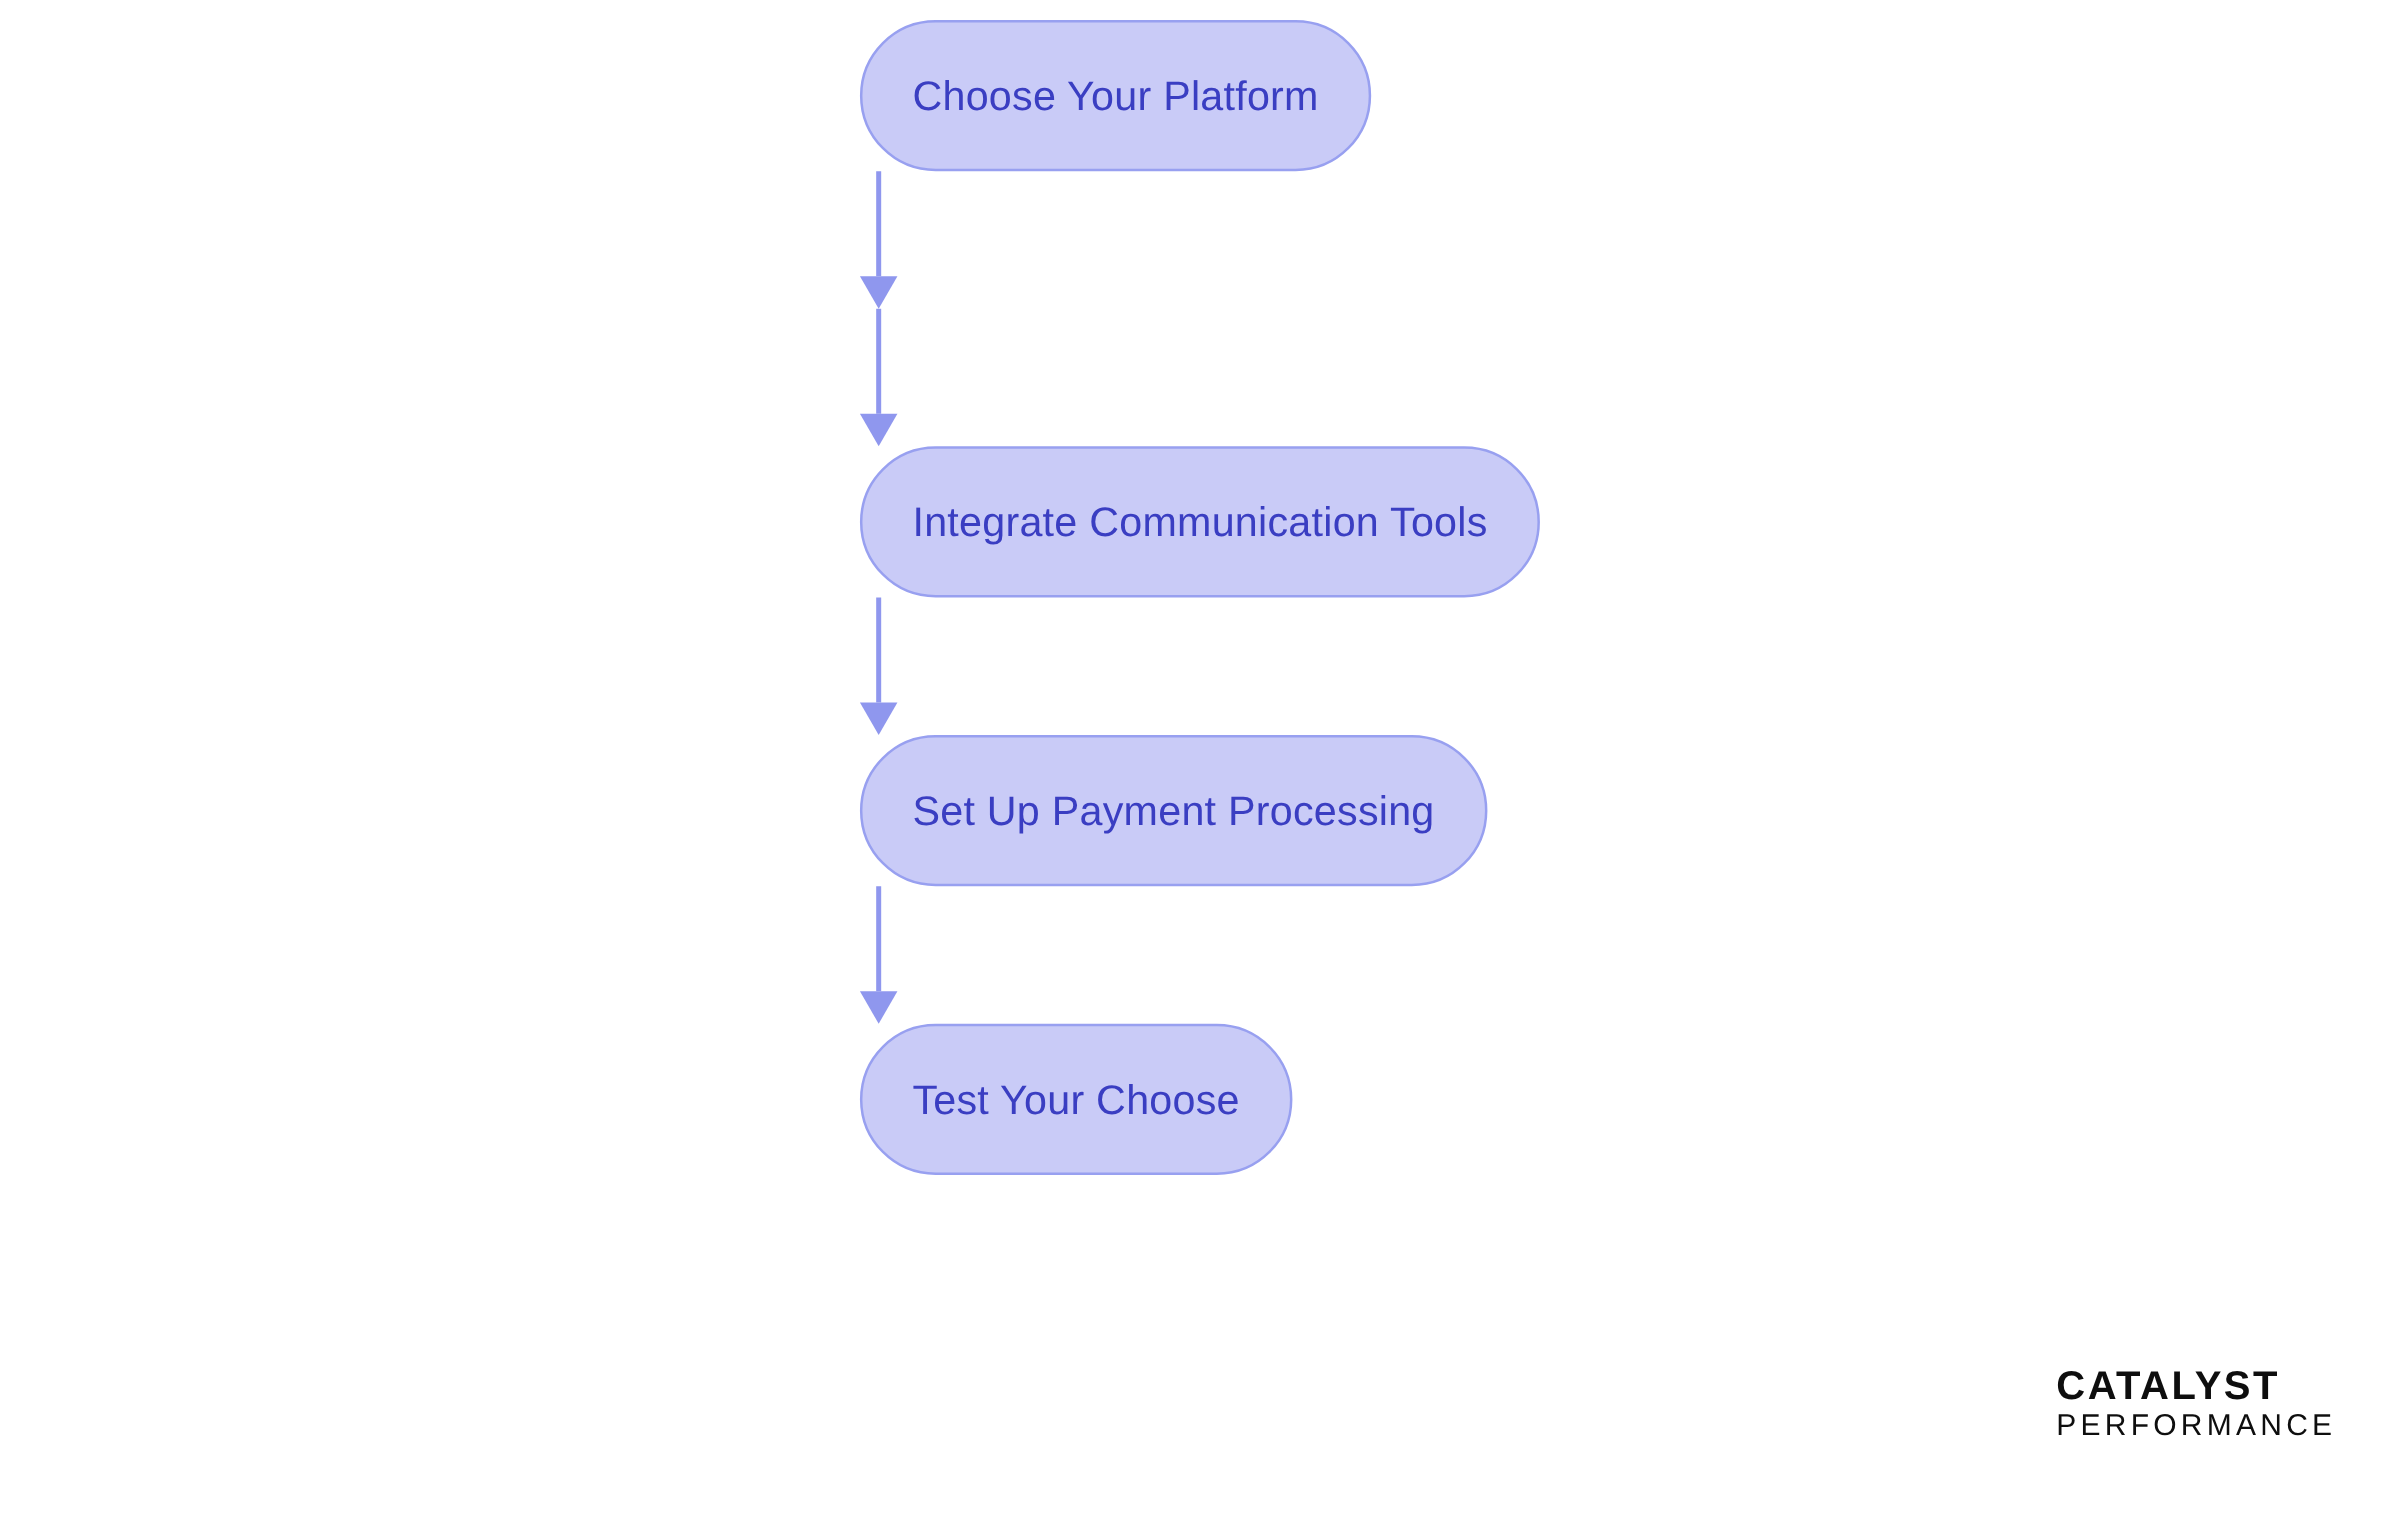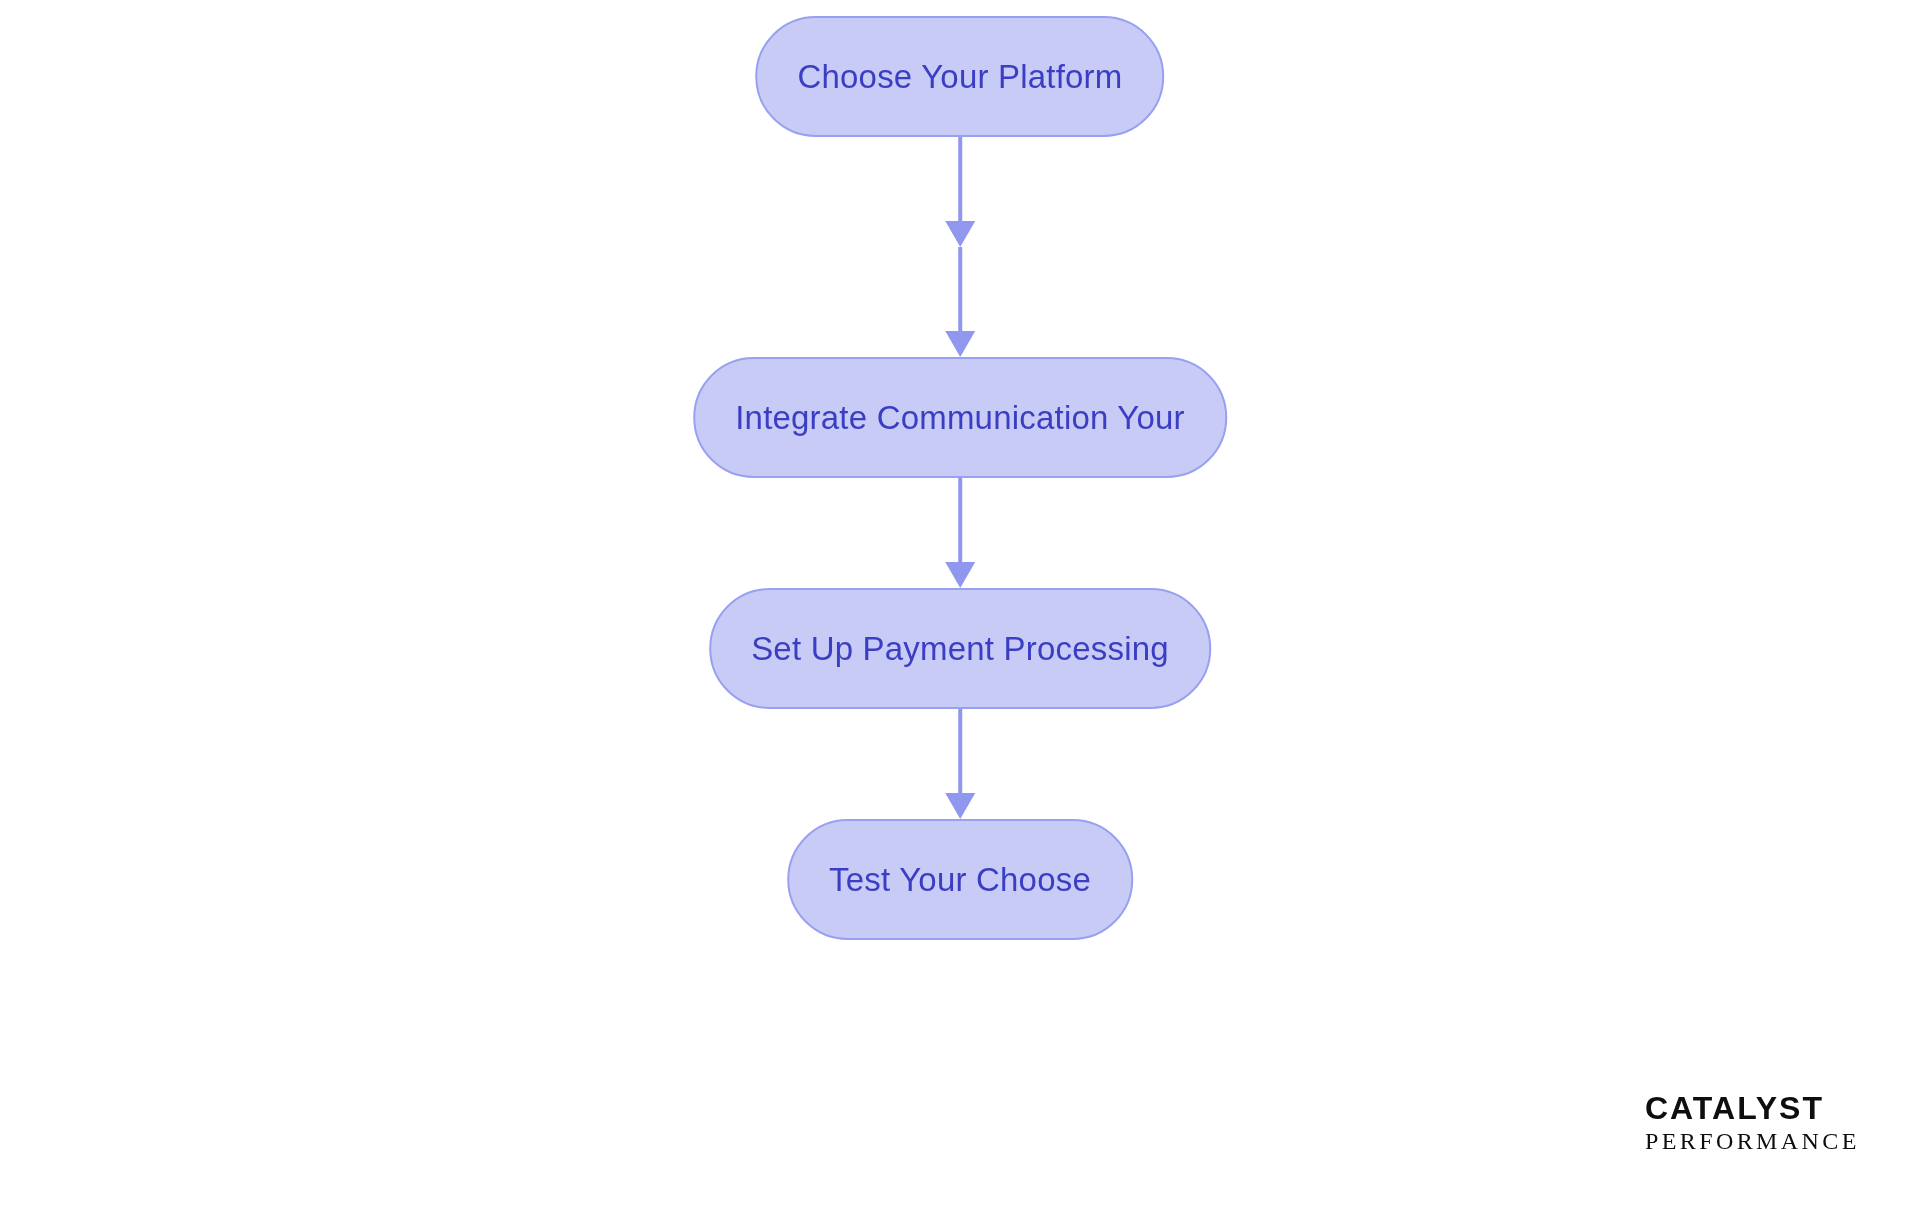--- a/index.html
+++ b/index.html
@@ -15,21 +15,21 @@
     background: var(--bg, #ffffff);
     overflow: hidden;
   }
   .flow {
     position: absolute;
     top: 16px;
     left: 50%;
     transform: translateX(-50%);
     display: flex;
     flex-direction: column;
-    align-items: center;
+    align-items: flex-start;
   }
   .pill {
     height: 121px;
     box-sizing: border-box;
     display: flex;
     align-items: center;
     justify-content: center;
     padding: 0 40px;
     white-space: nowrap;
     background: var(--node-fill, #c9cbf7);
@@ -67,39 +67,38 @@
   .brand-line1 {
     font-weight: bold;
     font-size: 32px;
     letter-spacing: 2px;
   }
   .brand-line2 {
     font-weight: normal;
     font-size: 24px;
     letter-spacing: 3.4px;
     margin-top: 5px;
-    font-family: Liberation Serif, serif;
   }
 </style>
 </head>
 <body>
 
 <div class="canvas">
 
   <div class="flow" id="flow">
       <div class="pill">Choose Your Platform</div>
       <div class="arrow">
         <div class="arrow-line"></div>
         <div class="arrow-head"></div>
       </div>
       <div class="arrow">
         <div class="arrow-line"></div>
         <div class="arrow-head"></div>
       </div>
-      <div class="pill">Integrate Communication Your</div>
+      <div class="pill">Integrate Communication Tools</div>
       <div class="arrow">
         <div class="arrow-line"></div>
         <div class="arrow-head"></div>
       </div>
       <div class="pill">Set Up Payment Processing</div>
       <div class="arrow">
         <div class="arrow-line"></div>
         <div class="arrow-head"></div>
       </div>
       <div class="pill">Test Your Choose</div>

